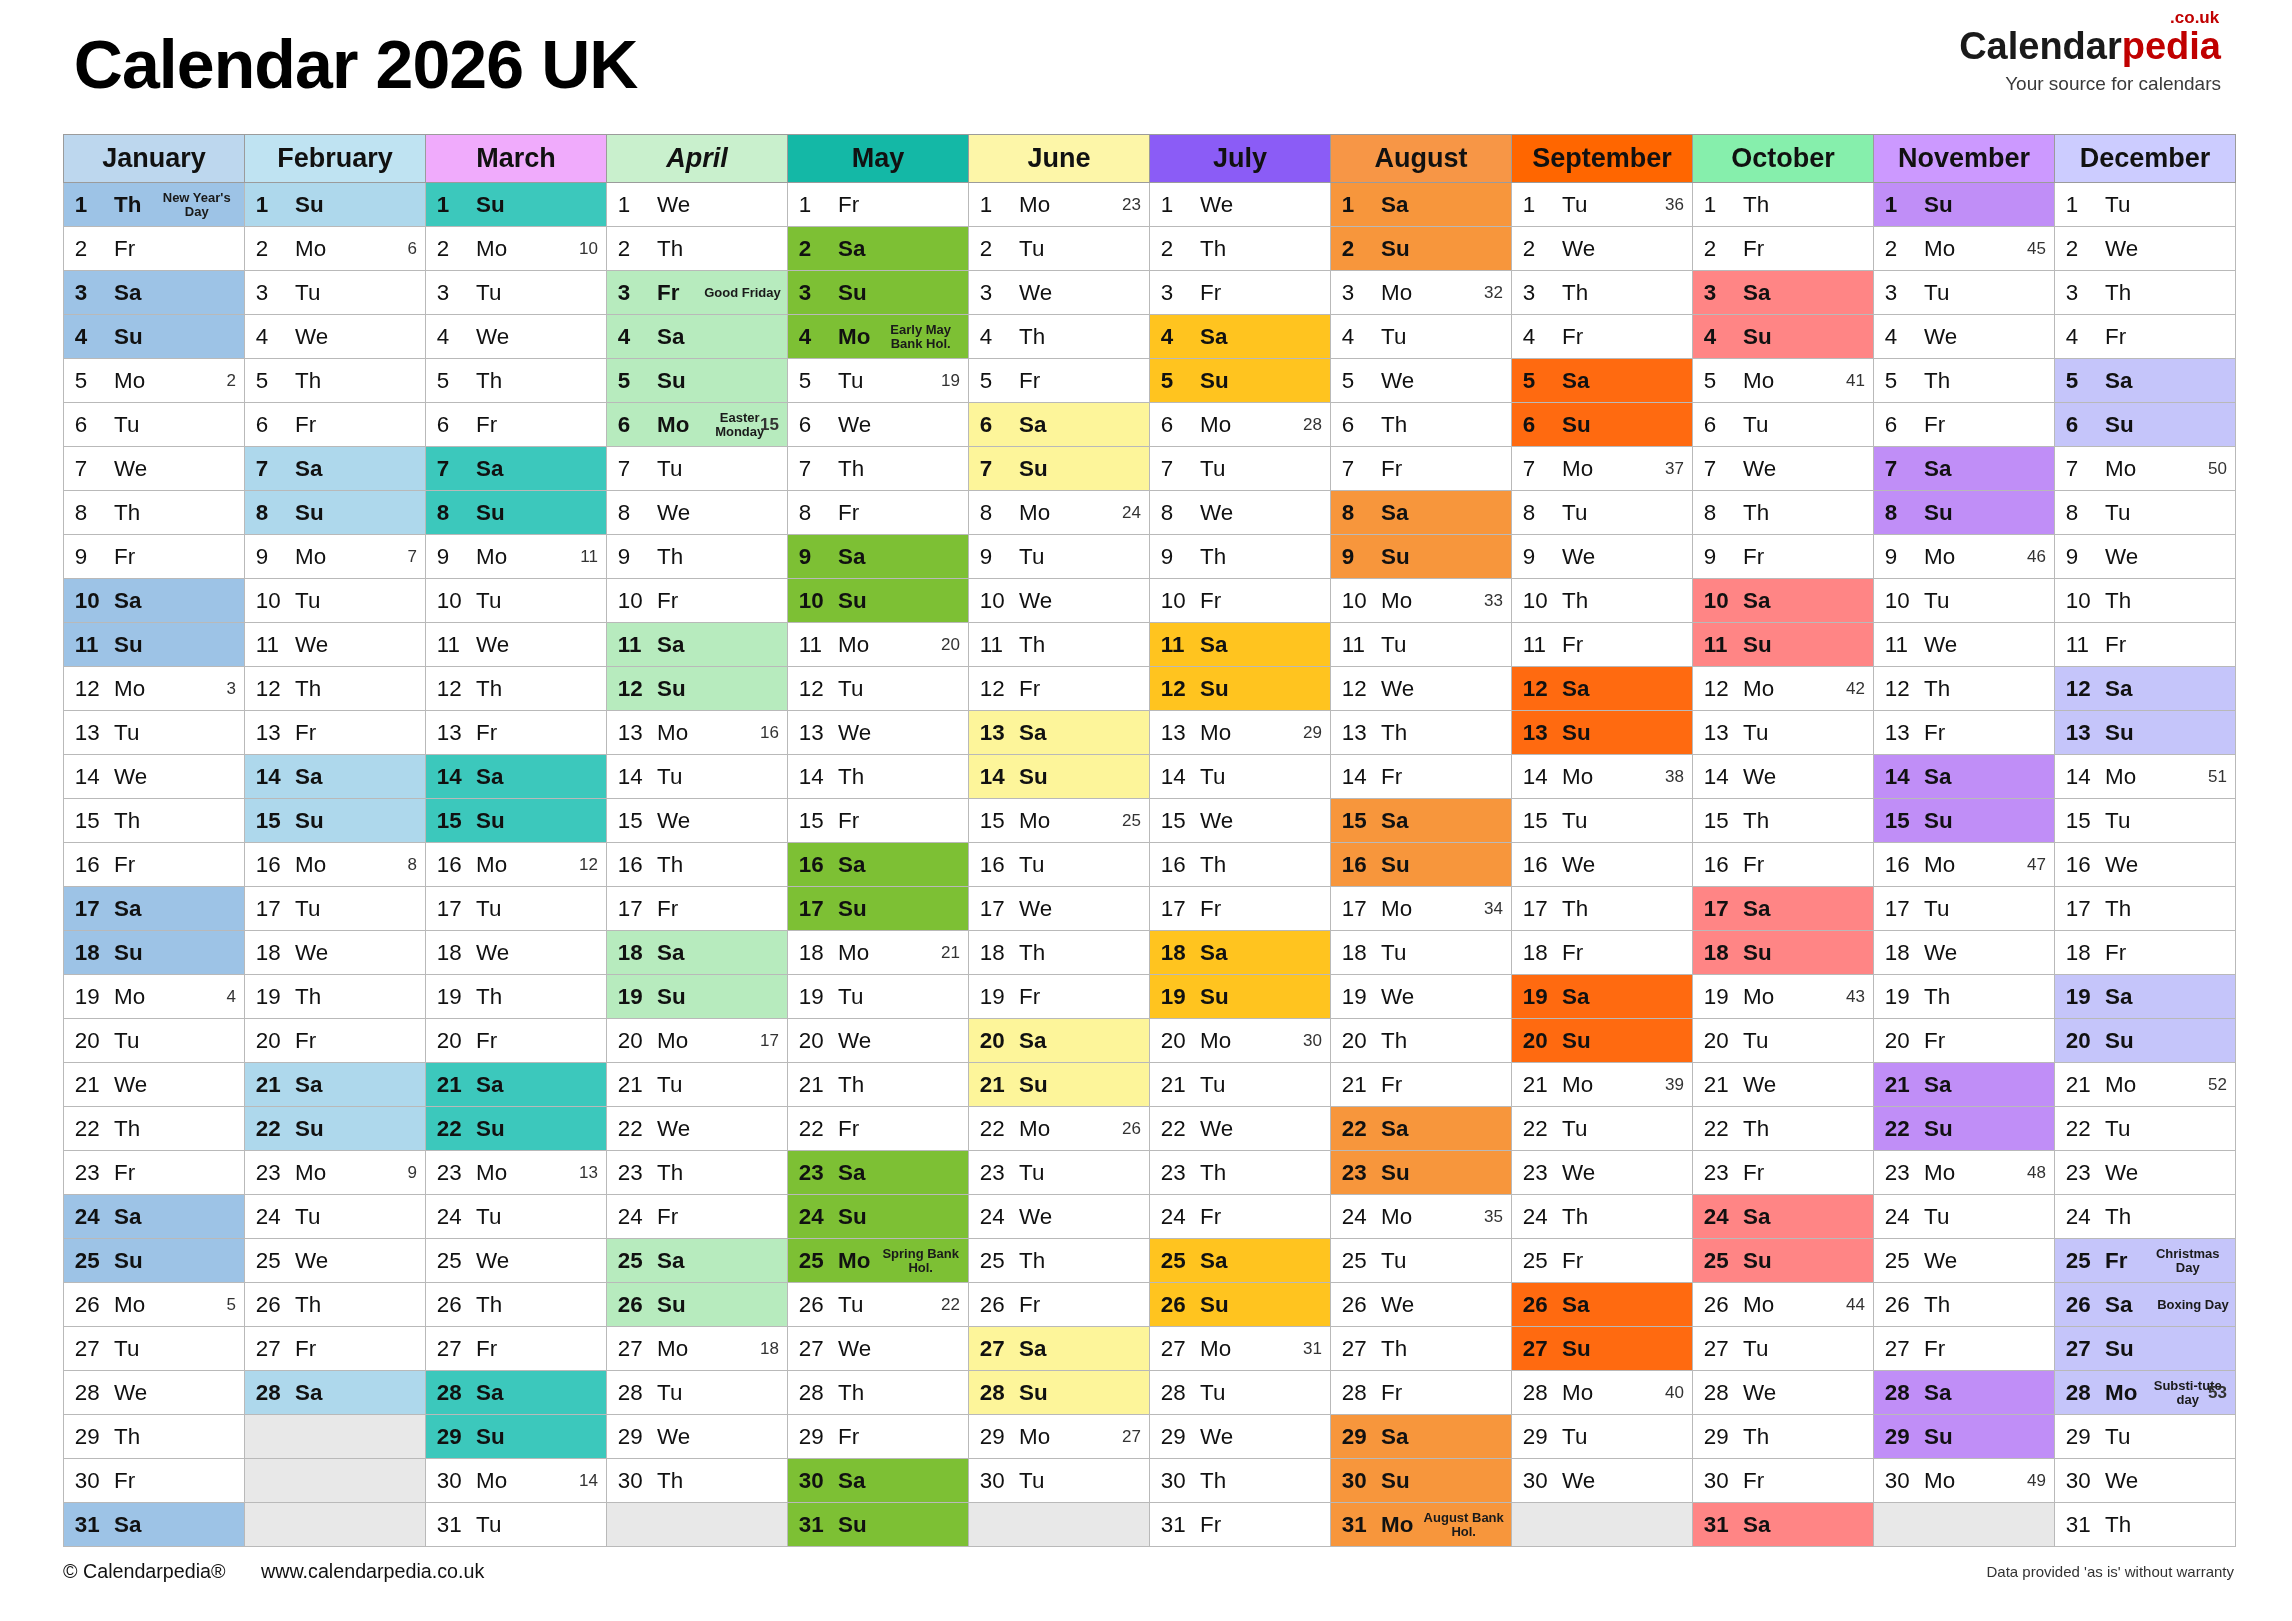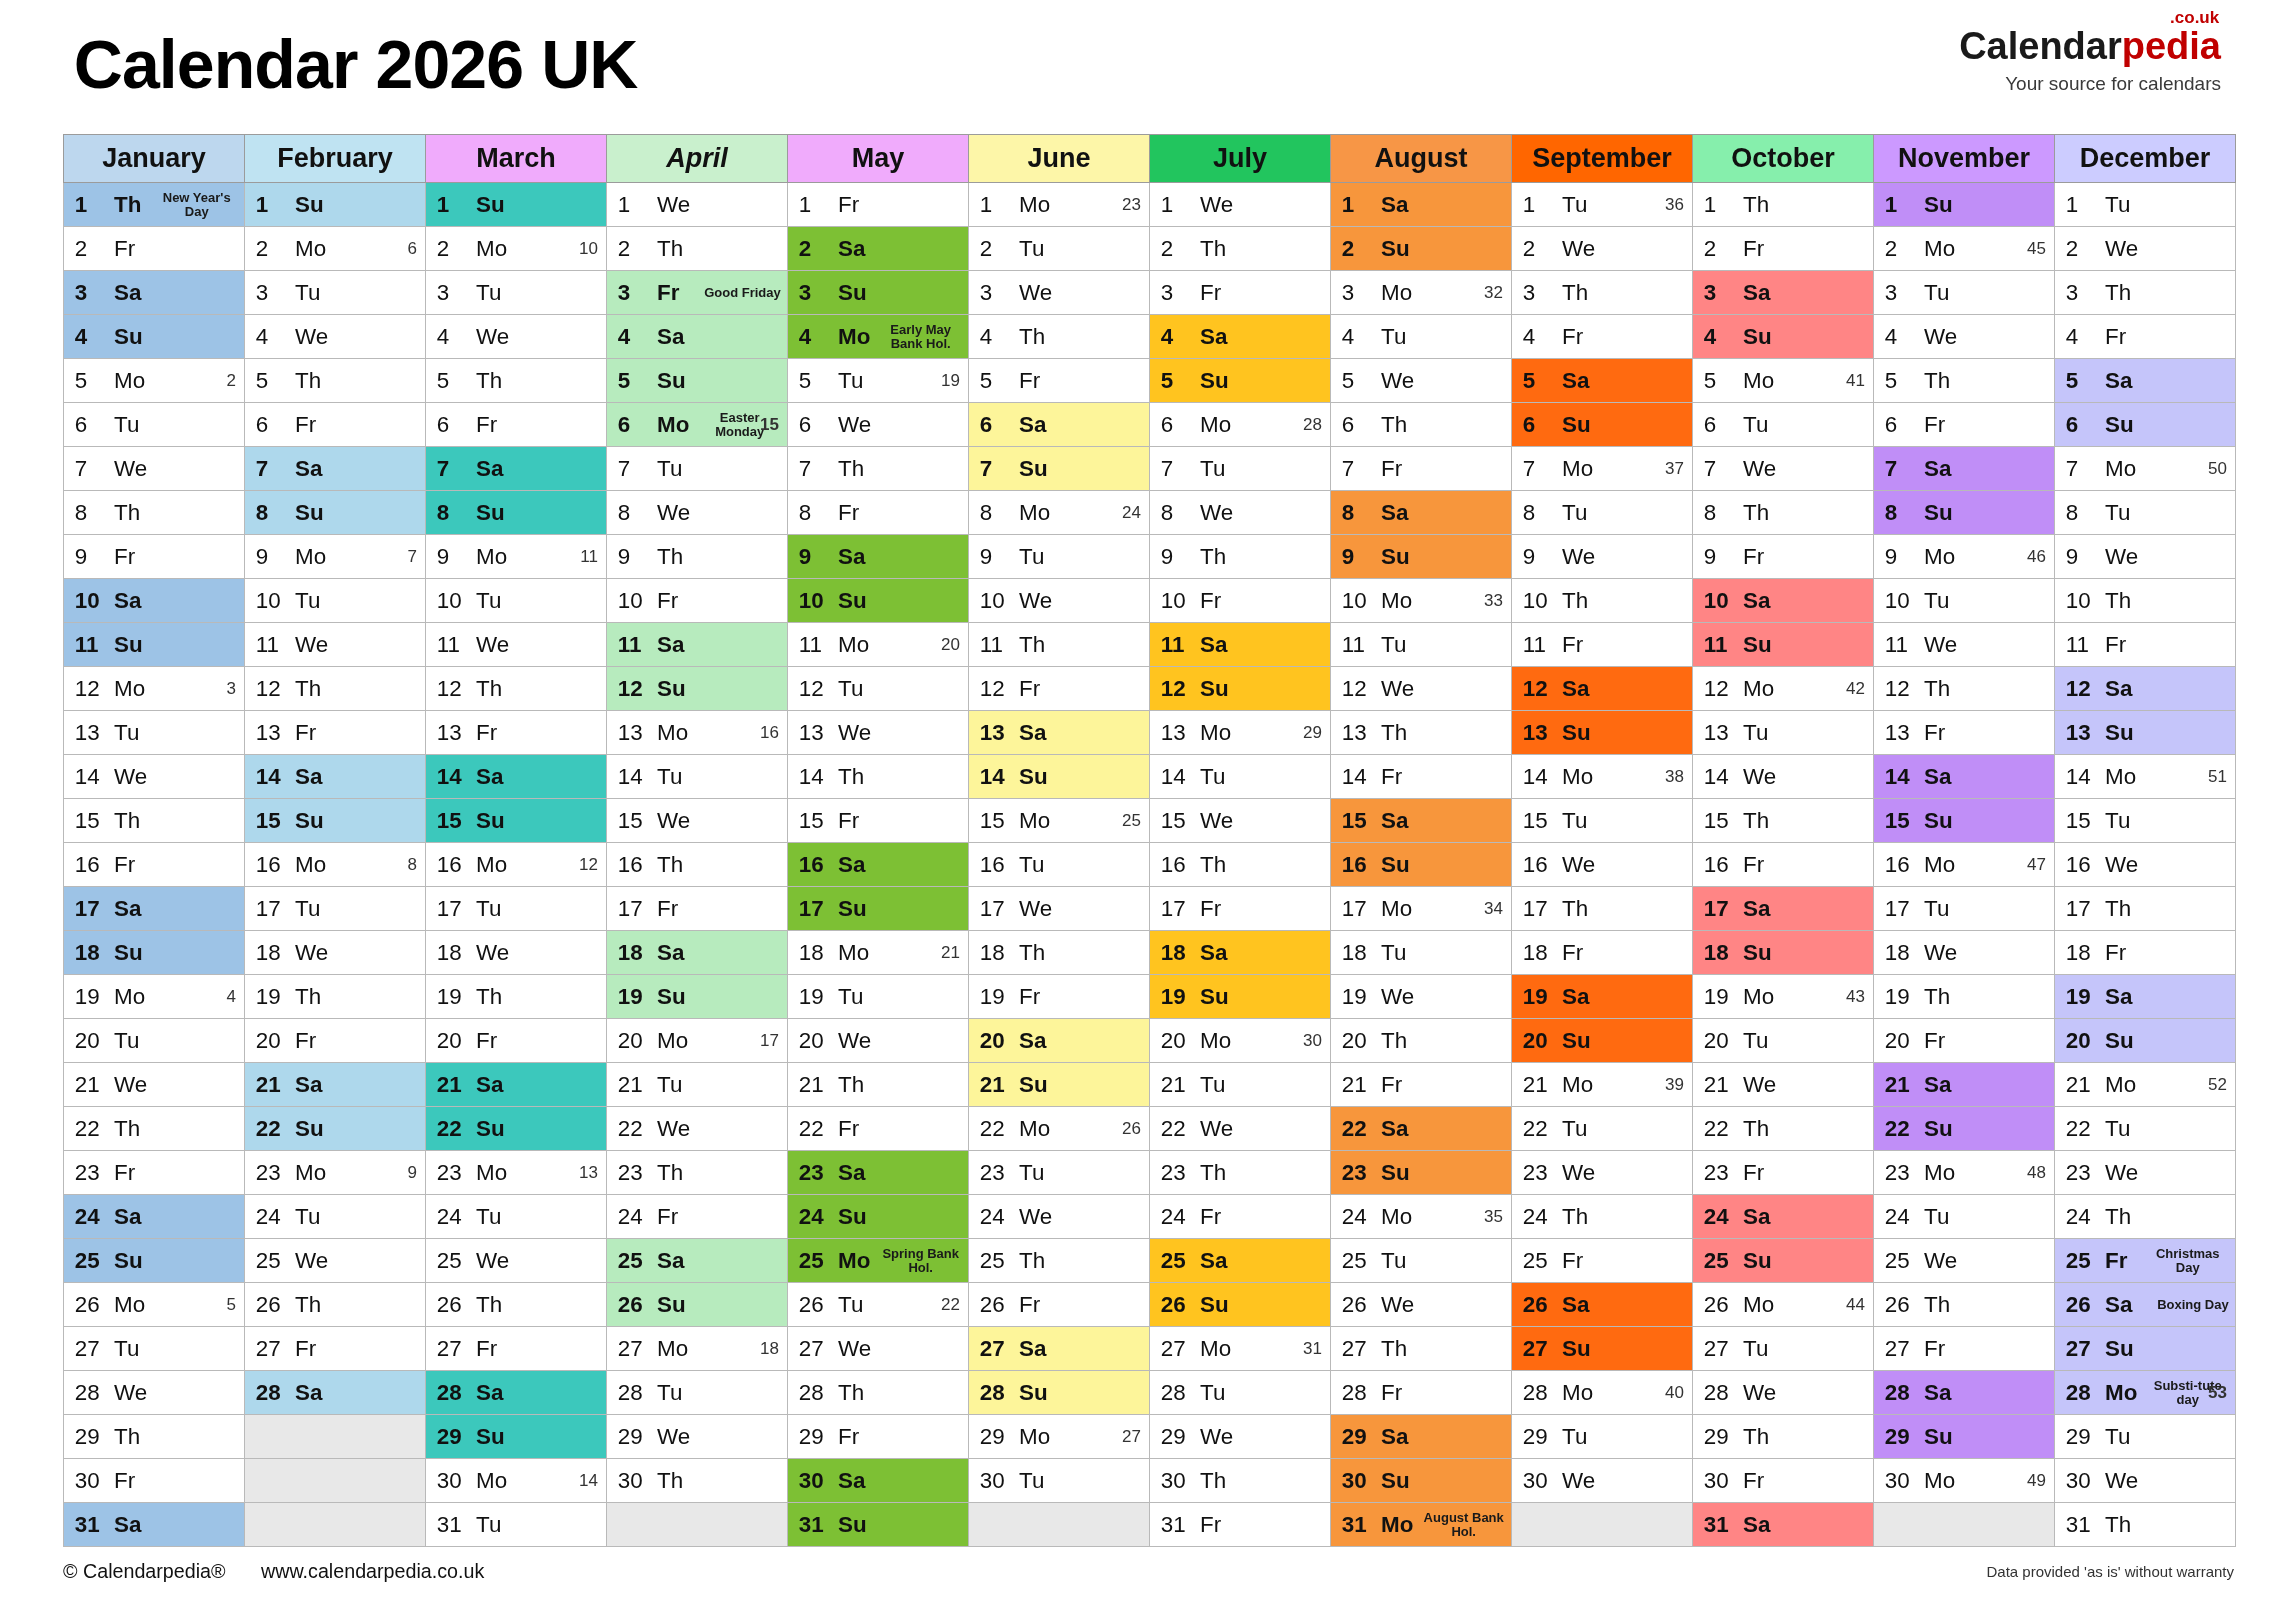--- a/index.html
+++ b/index.html
@@ -174,23 +174,23 @@
         <col>
         <col>
         <col>
     </colgroup>
     <thead>
       <tr id="month-header-row">
           <th style="background: rgb(189, 215, 238);">January</th>
           <th style="background: rgb(191, 227, 242);">February</th>
           <th style="background: #f0abfc;">March</th>
           <th style="background: rgb(201, 240, 205); font-style: italic;">April</th>
-          <th style="background: #f0abfc;">May</th>
+          <th style="background: #14b8a6;">May</th>
           <th style="background: rgb(253, 246, 168);">June</th>
-          <th style="background: #22c55e;">July</th>
+          <th style="background: #8b5cf6;">July</th>
           <th style="background: rgb(247, 150, 70);">August</th>
           <th style="background: rgb(255, 102, 0);">September</th>
           <th style="background: #86efac;">October</th>
           <th style="background: rgb(204, 153, 255);">November</th>
           <th style="background: rgb(204, 204, 255);">December</th>
         </tr>
     </thead>
     <tbody id="calendar-body">
         <tr>
           <td style="background: rgb(157, 195, 230);">

